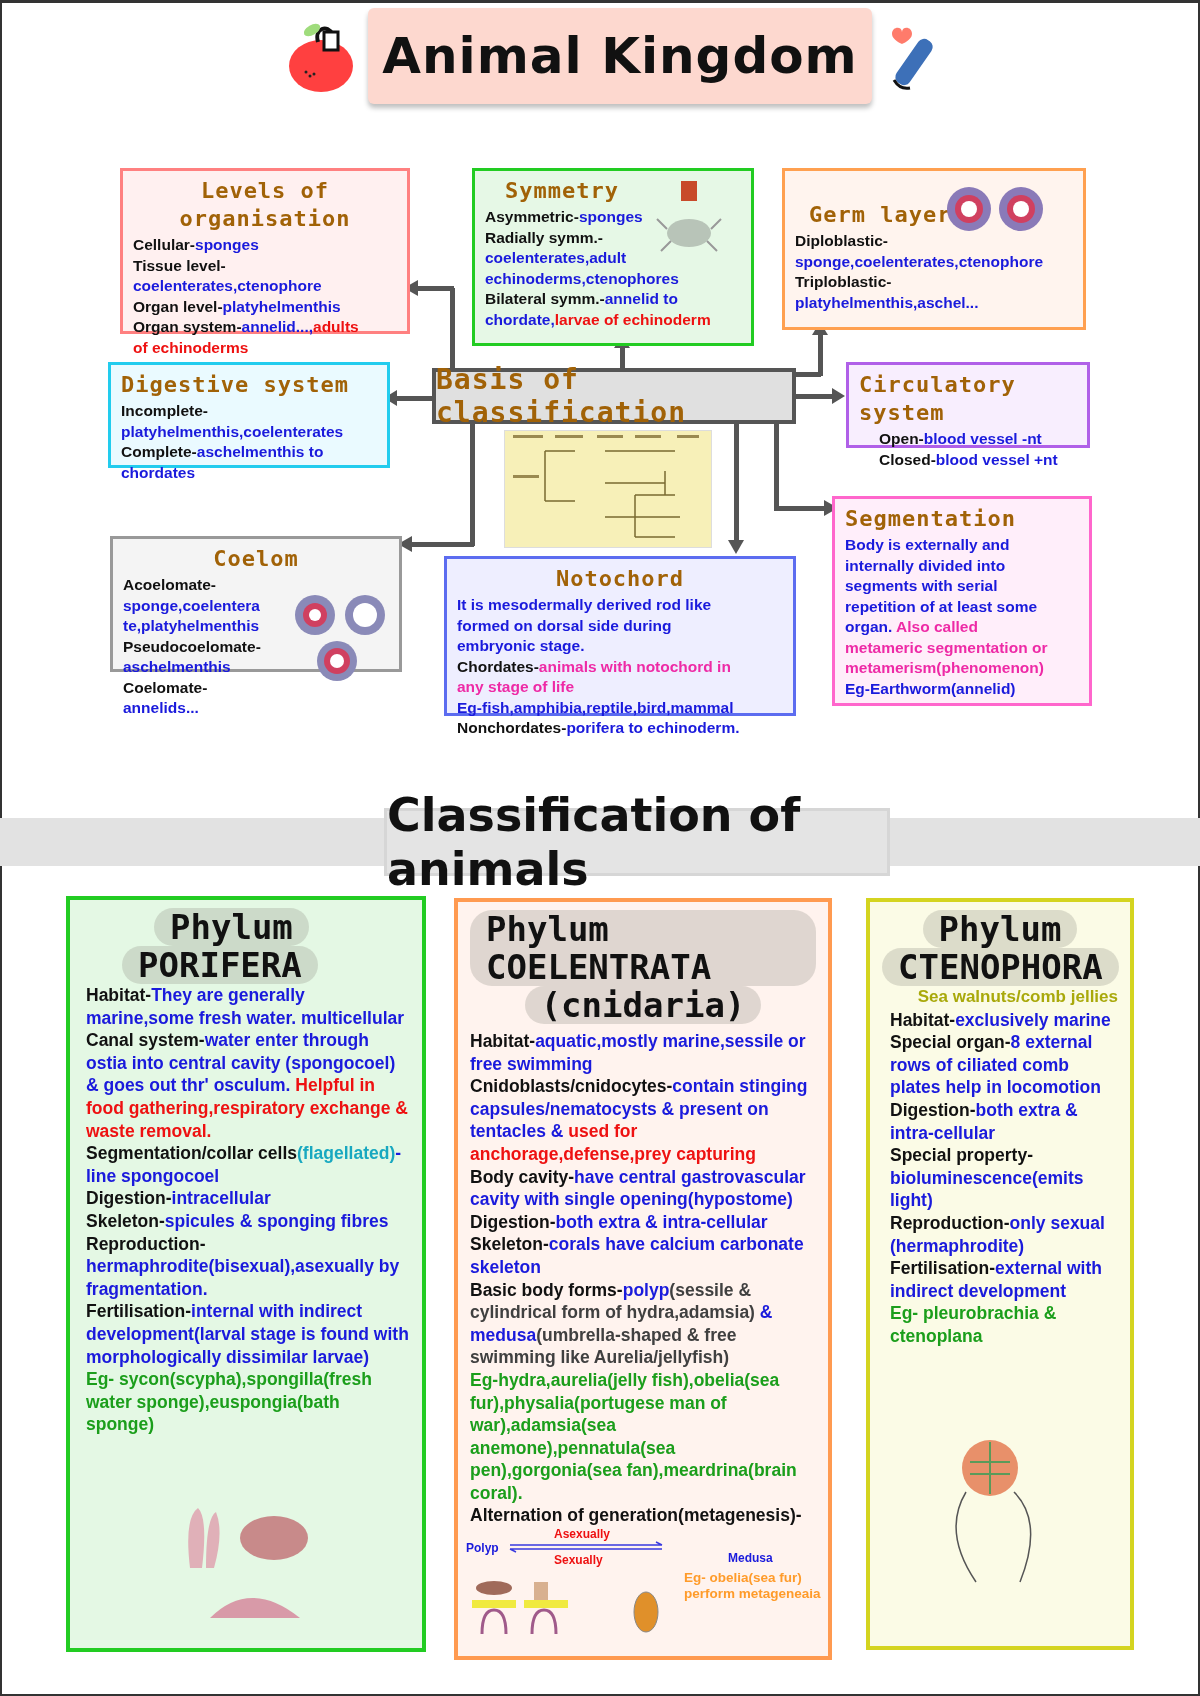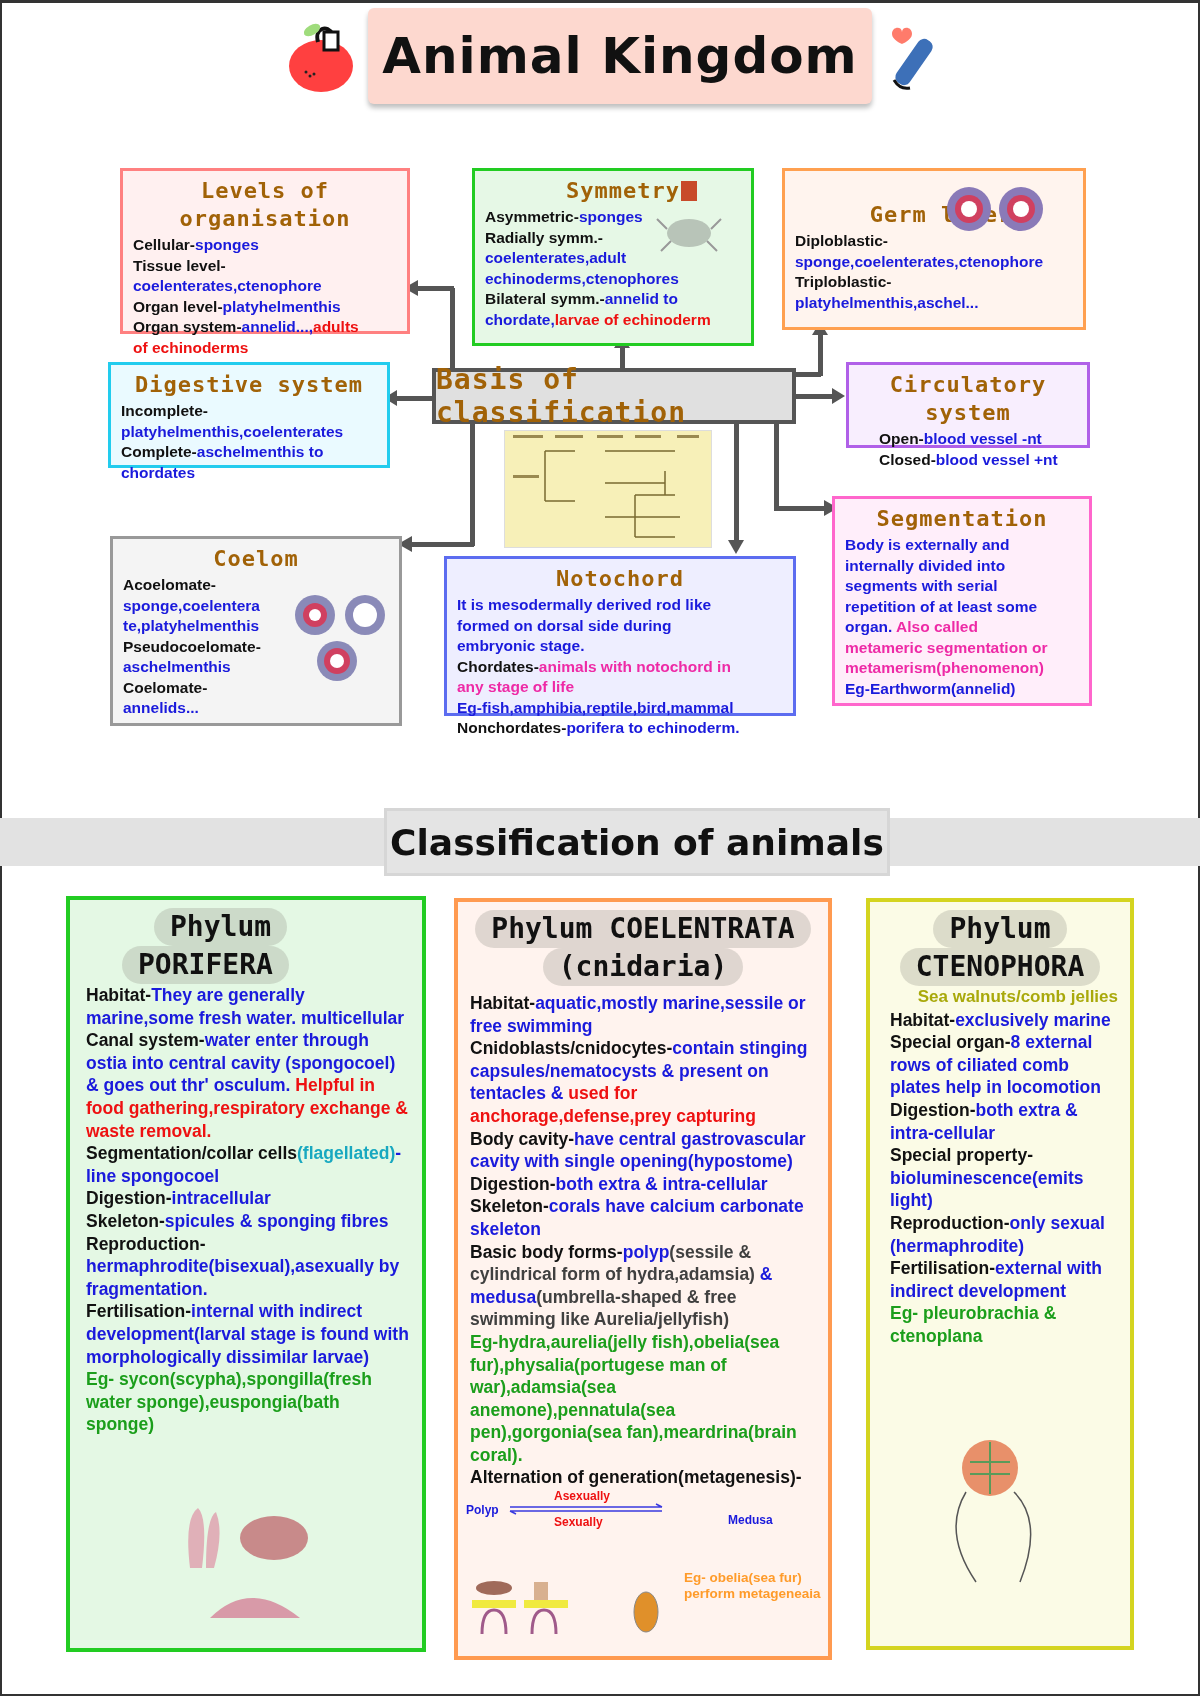--- a/index.html
+++ b/index.html
@@ -8,45 +8,45 @@
   .page-frame { position: absolute; left: 0; top: 0; width: 1200px; height: 1696px; border: 2px solid #333; border-top-width: 3px; }
   .hand { font-family: "DejaVu Sans Mono", monospace; font-weight: bold; letter-spacing: 1px; color: #a16207; }
 
   
   .title-box { position: absolute; left: 368px; top: 8px; width: 504px; height: 96px; background: #fdd8cf; border-radius: 6px; box-shadow: 0 4px 5px rgba(0,0,0,0.25); display: flex; align-items: center; justify-content: center; }
   .title-box span { font-family: "DejaVu Sans", sans-serif; font-weight: bold; font-size: 50px; letter-spacing: 1px; }
   .apple { position: absolute; left: 288px; top: 20px; width: 70px; height: 72px; }
   .pen { position: absolute; left: 884px; top: 22px; width: 60px; height: 70px; }
 
   .card { position: absolute; border: 3px solid; padding: 6px 10px; font-size: 15.5px; font-weight: bold; line-height: 20.5px; }
-  .card .head { font-size: 22px; line-height: 28px; margin-bottom: 2px; text-align: center; }
+  .card .head { font-size: 22px; line-height: 28px; margin-bottom: 2px; }
   .blue { color: #1a1adc; }
   .red { color: #ee1111; }
   .pink { color: #ee2aa6; }
   .green { color: #1b9e1b; }
   .orange { color: #404040; }
   .teal { color: #18a8c0; }
   .olive { color: #a9a90b; }
   .lorange { color: #ff9b2a; }
 
   
   .basis { position: absolute; left: 432px; top: 368px; width: 364px; height: 56px; background: #e0e0e0; border: 4px solid #555; display: flex; align-items: center; justify-content: center; }
   .basis span { font-size: 28px; }
   .arrow-line { position: absolute; background: #555; }
   .arrowhead { position: absolute; width: 0; height: 0; }
 
   .tree-img { position: absolute; left: 504px; top: 430px; width: 208px; height: 118px; background: #f7f0b8; border: 1px solid #ddd; }
 
   
   .banner { position: absolute; left: 0; top: 818px; width: 1200px; height: 48px; background: #e2e2e2; }
   .banner-box { position: absolute; left: 384px; top: 808px; width: 506px; height: 68px; border: 3px solid #d6d6d6; background: #e4e4e4; display: flex; align-items: center; justify-content: center; }
-  .banner-box span { font-size: 36px; font-family: "DejaVu Sans", sans-serif; font-weight: bold; }
+  .banner-box span { font-size: 46px; font-family: "DejaVu Sans", sans-serif; font-weight: bold; }
 
   .phylum { position: absolute; border: 4px solid; padding: 8px 12px; font-size: 17.5px; font-weight: bold; line-height: 22.6px; }
-  .pill { display: block; margin: 0 auto; width: fit-content; background: rgba(150,150,140,0.3); border-radius: 22px; padding: 0 16px; font-size: 28px; line-height: 38px; font-family: "DejaVu Sans Mono", monospace; font-weight: bold; color: #111; }
+  .pill { display: block; margin: 0 auto; width: fit-content; background: rgba(150,150,140,0.3); border-radius: 22px; padding: 0 16px; font-size: 34px; line-height: 38px; font-family: "DejaVu Sans Mono", monospace; font-weight: bold; color: #111; }
 </style>
 </head>
 <body>
 
 <div class="page-frame"></div>
 
 <svg class="apple" viewBox="0 0 70 72">
   <ellipse cx="33" cy="46" rx="32" ry="26" fill="#ff4040"></ellipse>
   <path d="M30 22 C26 8 40 4 44 14" stroke="#111" stroke-width="4" fill="none"></path>
   <ellipse cx="24" cy="10" rx="9" ry="5" fill="#9fdc7c" transform="rotate(-30 24 10)"></ellipse>
@@ -160,21 +160,21 @@
   <div><span>Complete-</span><span class="blue">aschelmenthis to</span></div>
   <div class="blue">chordates</div>
 </div>
 
 <div class="card" style="left:846px;top:362px;width:244px;height:86px;background:#f8eefe;border-color:#b060e8;">
   <div class="head hand">Circulatory system</div>
   <div style="padding-left:20px;"><span>Open-</span><span class="blue">blood vessel -nt</span></div>
   <div style="padding-left:20px;"><span>Closed-</span><span class="blue">blood vessel +nt</span></div>
 </div>
 
-<div class="card" style="left:110px;top:536px;width:292px;height:190px;background:#f4f4f4;border-color:#999999;">
+<div class="card" style="left:110px;top:536px;width:292px;height:136px;background:#f4f4f4;border-color:#999999;">
   <div class="head hand" style="text-align:center;">Coelom</div>
   <div>Acoelomate-</div>
   <div class="blue">sponge,coelentera</div>
   <div class="blue">te,platyhelmenthis</div>
   <div>Pseudocoelomate-</div>
   <div class="blue">aschelmenthis</div>
   <div>Coelomate-</div>
   <div class="blue">annelids...</div>
   <svg style="position:absolute;left:178px;top:52px;" width="100" height="110" viewBox="0 0 100 110">
     <circle cx="24" cy="24" r="20" fill="#8a8ab8"></circle>

